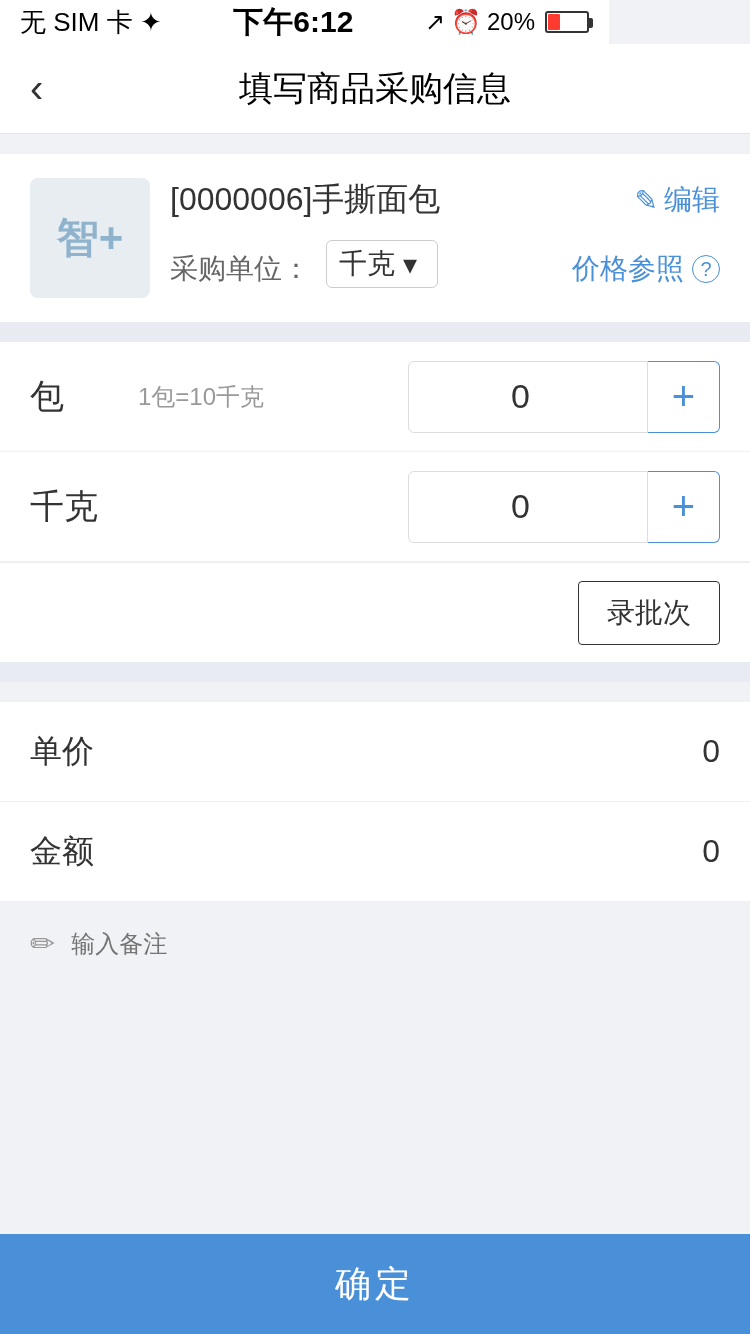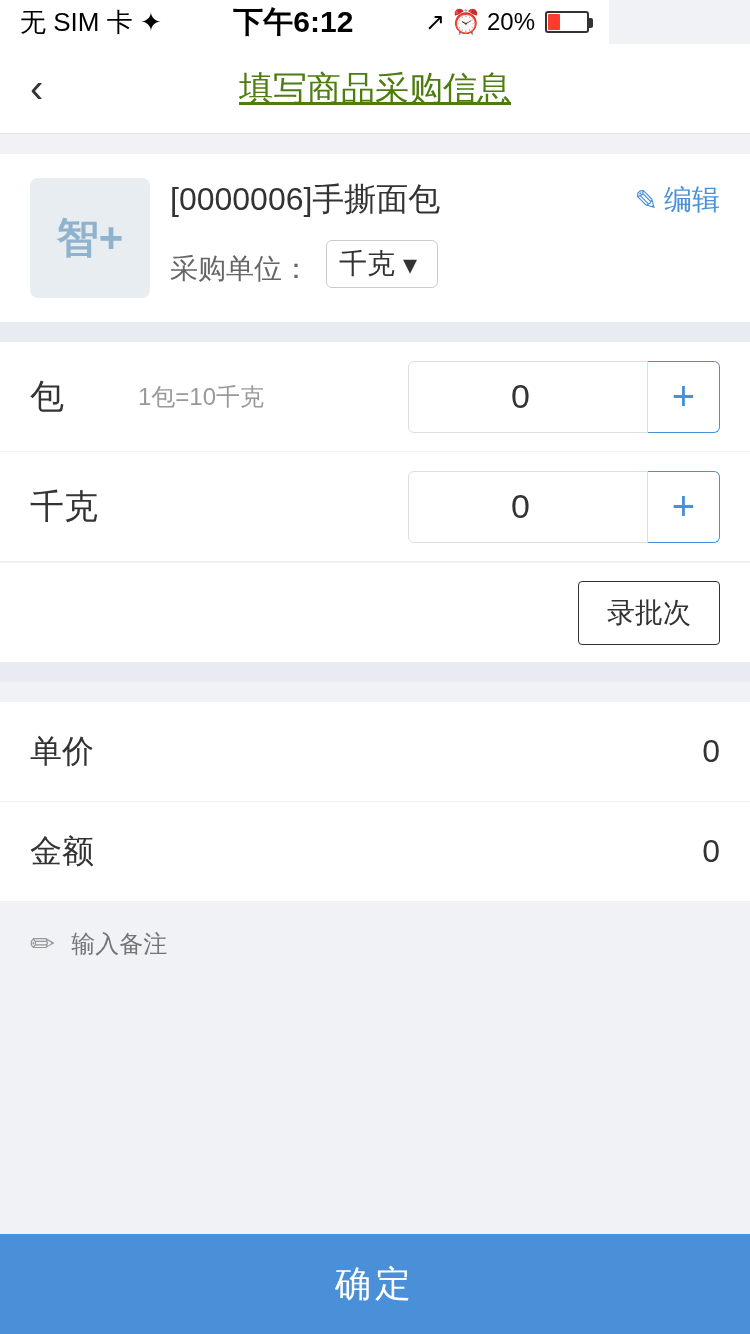--- a/index.html
+++ b/index.html
@@ -73,22 +73,21 @@
       color: #333;
       cursor: pointer;
       width: 60px;
     }
     .header-title {
       position: absolute;
       left: 50%;
       transform: translateX(-50%);
       font-size: 34px;
       font-weight: 500;
-      color: #4d7c0f;
-      text-decoration: underline;
+      color: #000000;
     }
 
     
     .product-card {
       background: #fff;
       margin-top: 20px;
       padding: 24px 30px;
       display: flex;
       align-items: flex-start;
       gap: 20px;
@@ -357,20 +356,24 @@
           <span>✎</span>
           <span>编辑</span>
         </span>
       </div>
       <div class="unit-row">
         <span class="unit-label">采购单位：</span>
         <div class="unit-select">
           <span>千克</span>
           <span>▾</span>
         </div>
+        <span class="price-ref">
+          <span>价格参照</span>
+          <span style="border:1px solid #4a90d9; border-radius:50%; width:28px; height:28px; display:inline-flex; align-items:center; justify-content:center; font-size:20px;">?</span>
+        </span>
       </div>
     </div>
   </div>
 
   <div class="section-divider"></div>
 
   <div class="input-section">
 
     <div class="input-row">
       <span class="input-label">包</span>

